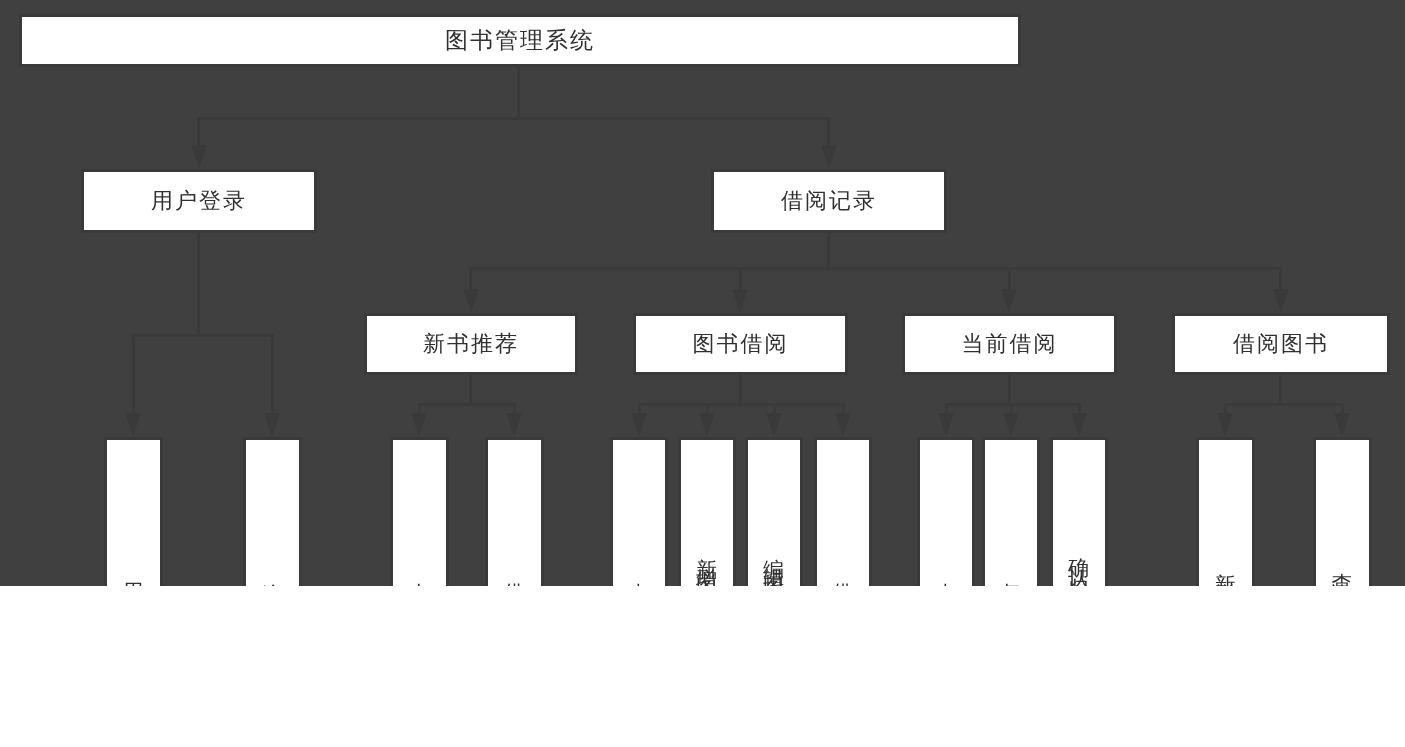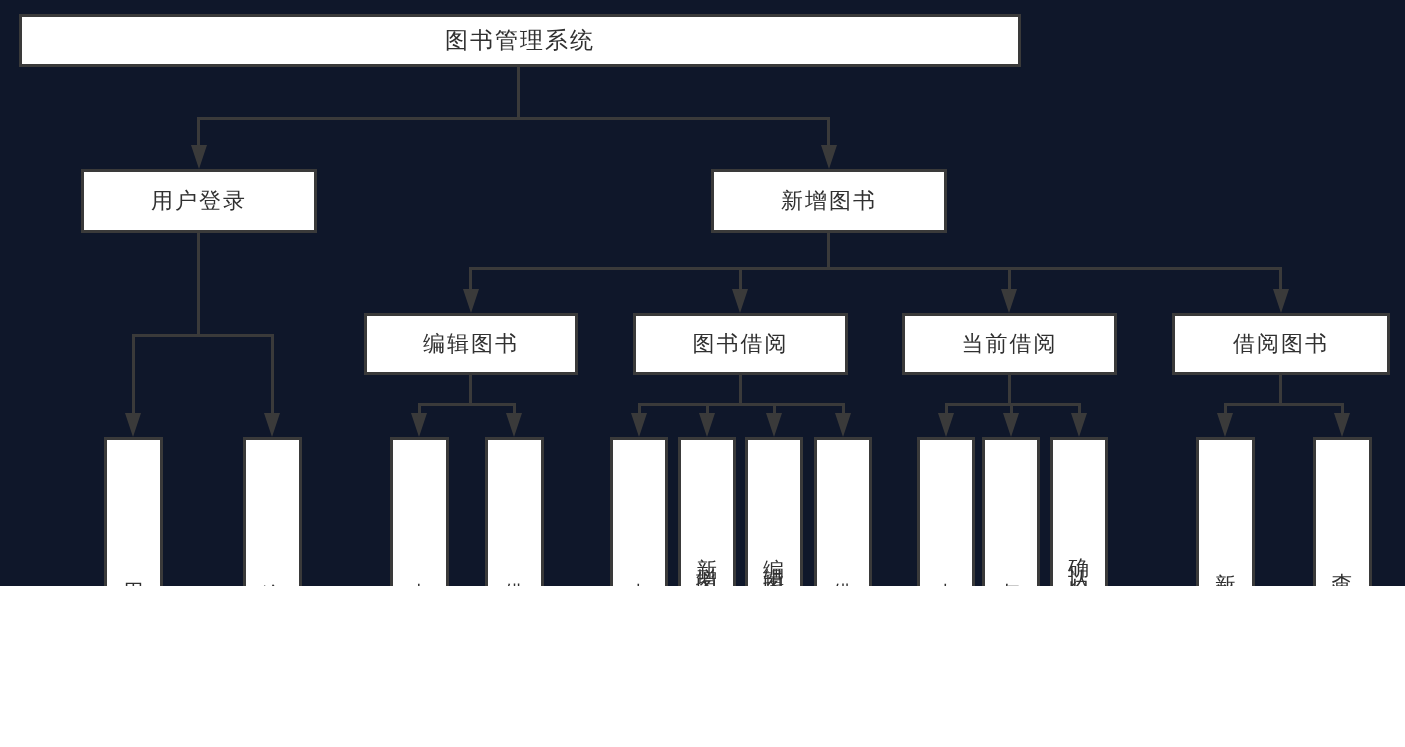--- a/index.html
+++ b/index.html
@@ -2,21 +2,21 @@
 <html><head>
 <meta charset="utf-8">
 <style>
   :root{
     --line:#3a3a3a;
     --text:#303030;
     --wm:#d2abab;
   }
   html,body{margin:0;padding:0;background:#fff;}
   #stage{
-    position:relative;width:1405px;height:586px;background:#0f172a;overflow:hidden;
+    position:relative;width:1405px;height:586px;background:#404040;overflow:hidden;
     font-family:"Liberation Sans","DejaVu Sans",sans-serif;
   }
   .box{
     position:absolute;background:#fff;border:3px solid var(--line);
     box-sizing:border-box;display:flex;align-items:center;justify-content:center;
     color:var(--text);font-size:22px;letter-spacing:2px;white-space:nowrap;
   }
   .vbox{font-size:21px;letter-spacing:10px;}
   .vbox .vtext{writing-mode:vertical-rl;text-orientation:mixed;line-height:1;}
   .hline,.vline{position:absolute;background:var(--line);}
@@ -39,25 +39,25 @@
 
   <div class="box" style="left:19px;top:14px;width:1002px;height:53px;font-size:23px;">
     <span>图书管理系统</span>
   </div>
 
   <div class="box" style="left:81px;top:169px;width:236px;height:64px;">
     <span>用户登录</span>
   </div>
 
   <div class="box" style="left:711px;top:169px;width:236px;height:64px;">
-    <span>新增图书</span>
+    <span>借阅记录</span>
   </div>
 
   <div class="box" style="left:364px;top:313px;width:214px;height:62px;">
-    <span>编辑图书</span>
+    <span>新书推荐</span>
   </div>
 
   <div class="box" style="left:633px;top:313px;width:215px;height:62px;">
     <span>图书借阅</span>
   </div>
 
   <div class="box" style="left:902px;top:313px;width:215px;height:62px;">
     <span>当前借阅</span>
   </div>
 

